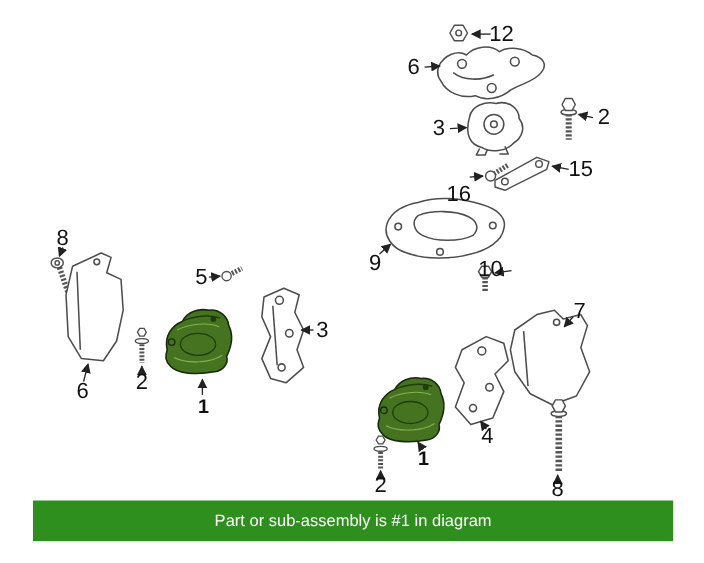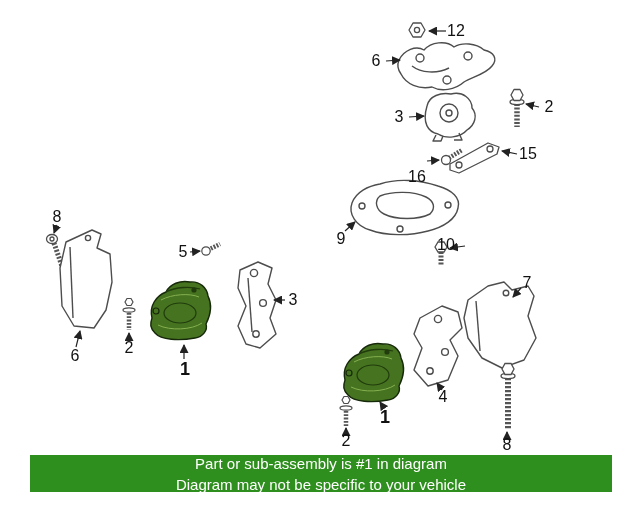--- a/index.html
+++ b/index.html
@@ -7,21 +7,21 @@
     position:relative;
     width:640px;height:512px;
     background:var(--background,#ffffff);
     overflow:hidden;
     font-family:"Liberation Sans",sans-serif;
   }
   .art{position:absolute;left:0;top:0;}
   .callout{
     position:absolute;
     transform:translate(-50%,-50%);
-    font-size:16px;
+    font-size:20px;
     color:var(--callout-text,#111);
     line-height:1;
     cursor:pointer;
     user-select:none;
   }
   .callout.major{font-size:18px;font-weight:700;}
   .banner{
     position:absolute;
     left:30px;right:28px;top:455px;height:37px;
     background:var(--banner-bg,#2f8f1e);
@@ -201,16 +201,15 @@
   <div class="callout" style="left:129px;top:348px">2</div>
   <div class="callout major" style="left:185px;top:369px">1</div>
   <div class="callout" style="left:527px;top:283px">7</div>
   <div class="callout" style="left:443px;top:397px">4</div>
   <div class="callout major" style="left:385px;top:417px">1</div>
   <div class="callout" style="left:346px;top:441px">2</div>
   <div class="callout" style="left:507px;top:445px">8</div>
 
   <div class="banner">
     <div>Part or sub-assembly is #1 in diagram</div>
-    <div>Diagram may not be specific to your vehicle</div>
   </div>
 
 </div>
 
 </body></html>

